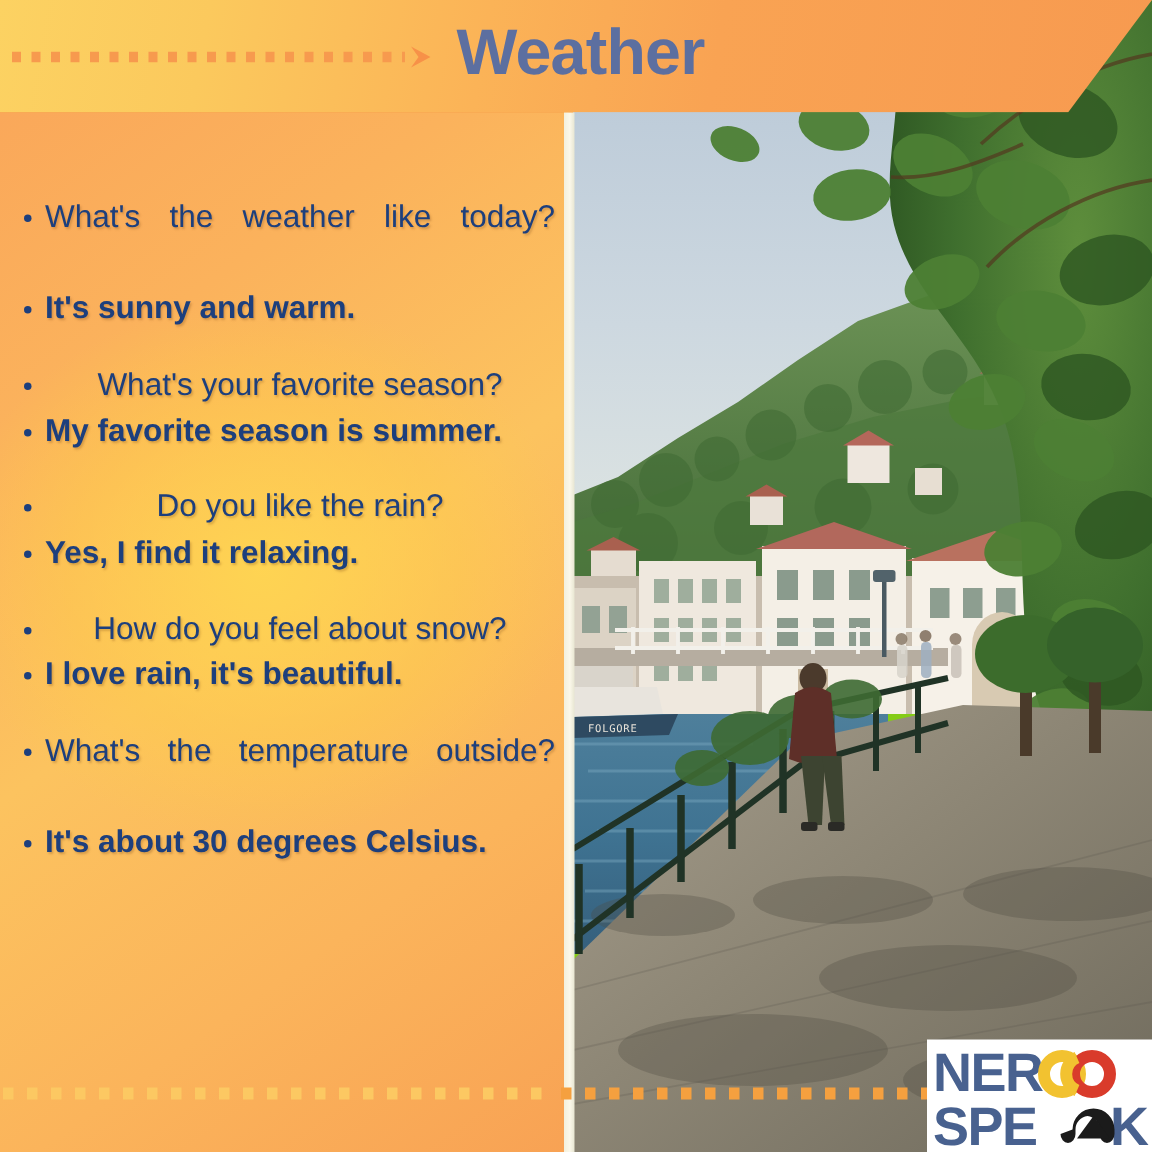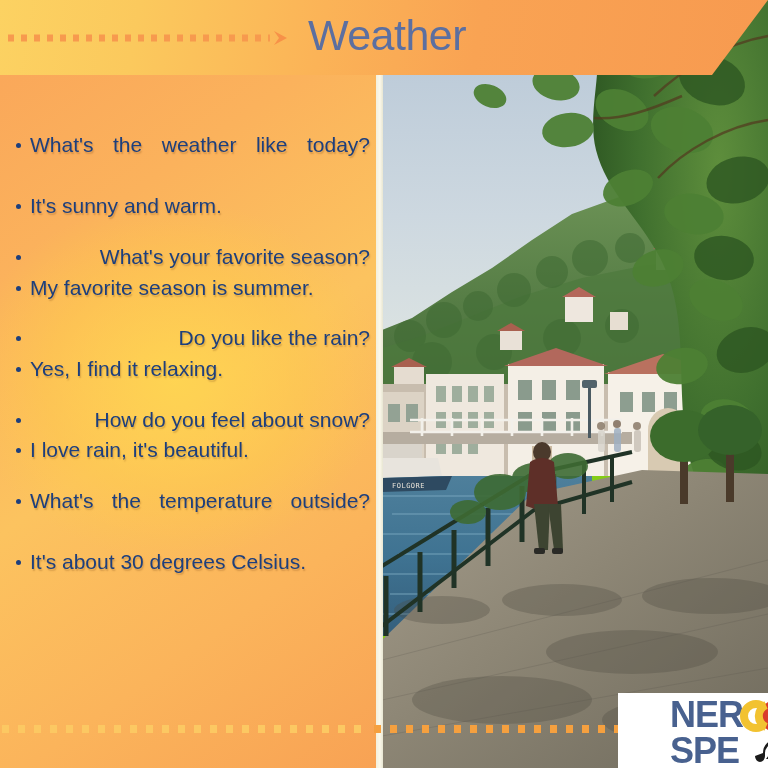--- a/index.html
+++ b/index.html
@@ -29,21 +29,21 @@
   
   .header{
     position:absolute; left:0; top:0; width:768px; height:75px; z-index:6;
     background:linear-gradient(100deg,#fcd262 0%,#fbc95d 18%,#fbb357 42%,#f9a353 62%,#f79a50 100%);
     -webkit-clip-path:polygon(0 0, 768px 0, 712px 75px, 0 75px);
     clip-path:polygon(0 0, 768px 0, 712px 75px, 0 75px);
   }
   .header-title{
     position:absolute; left:0; top:0; width:768px; height:75px;
     display:flex; align-items:center; justify-content:center;
-    color:#5c6fa0; font-size:43px; font-weight:normal; letter-spacing:-0.5px;
+    color:#5c6fa0; font-size:43px; font-weight:bold; letter-spacing:-0.5px;
     z-index:7; padding-left:6px; padding-bottom:4px;text-align:right;
   }
 
   
   .hdr-arrow{ position:absolute; left:6px; top:30px; width:300px; height:16px; z-index:8; }
 
   
   .content-panel{
     position:absolute; left:0; top:75px; width:379px; height:693px; z-index:3;
     background:
@@ -61,31 +61,31 @@
     position:relative; padding-left:22px;
     color:#1d3f7d; font-size:21px; line-height:1.46;
     text-shadow:1px 1.5px 1.5px rgba(120,70,20,0.28);
   }
   .line::before{
     content:""; position:absolute; left:8px; top:13px;
     width:5px; height:5px; border-radius:50%; background:#1d3f7d;
   }
   .q{ font-weight:normal; text-align:justify; text-justify:inter-word; }
   .q::after{ content:""; display:inline-block; width:100%; }
-  .a{ font-weight:normal; }
-  .q.nojust{ text-align:right; }
+  .a{ font-weight:bold; }
+  .q.nojust{ text-align:center; }
   .q.nojust::after{ content:none; }
 
   
   .btm-arrow{ position:absolute; left:0; top:718px; width:700px; height:22px; z-index:9; }
 
   
   .logo-box{
     position:absolute; left:618px; top:693px; width:150px; height:75px;
-    background:#ffffff; z-index:10; overflow:hidden;padding-left:48px;
+    background:#ffffff; z-index:10; overflow:hidden;
   }
   .logo-box svg{ display:block; }
 </style>
 </head>
 <body>
 
 <div id="stage">
 
   <div class="photo-panel">
     <svg viewBox="0 0 386 768" preserveAspectRatio="xMidYMid slice">

